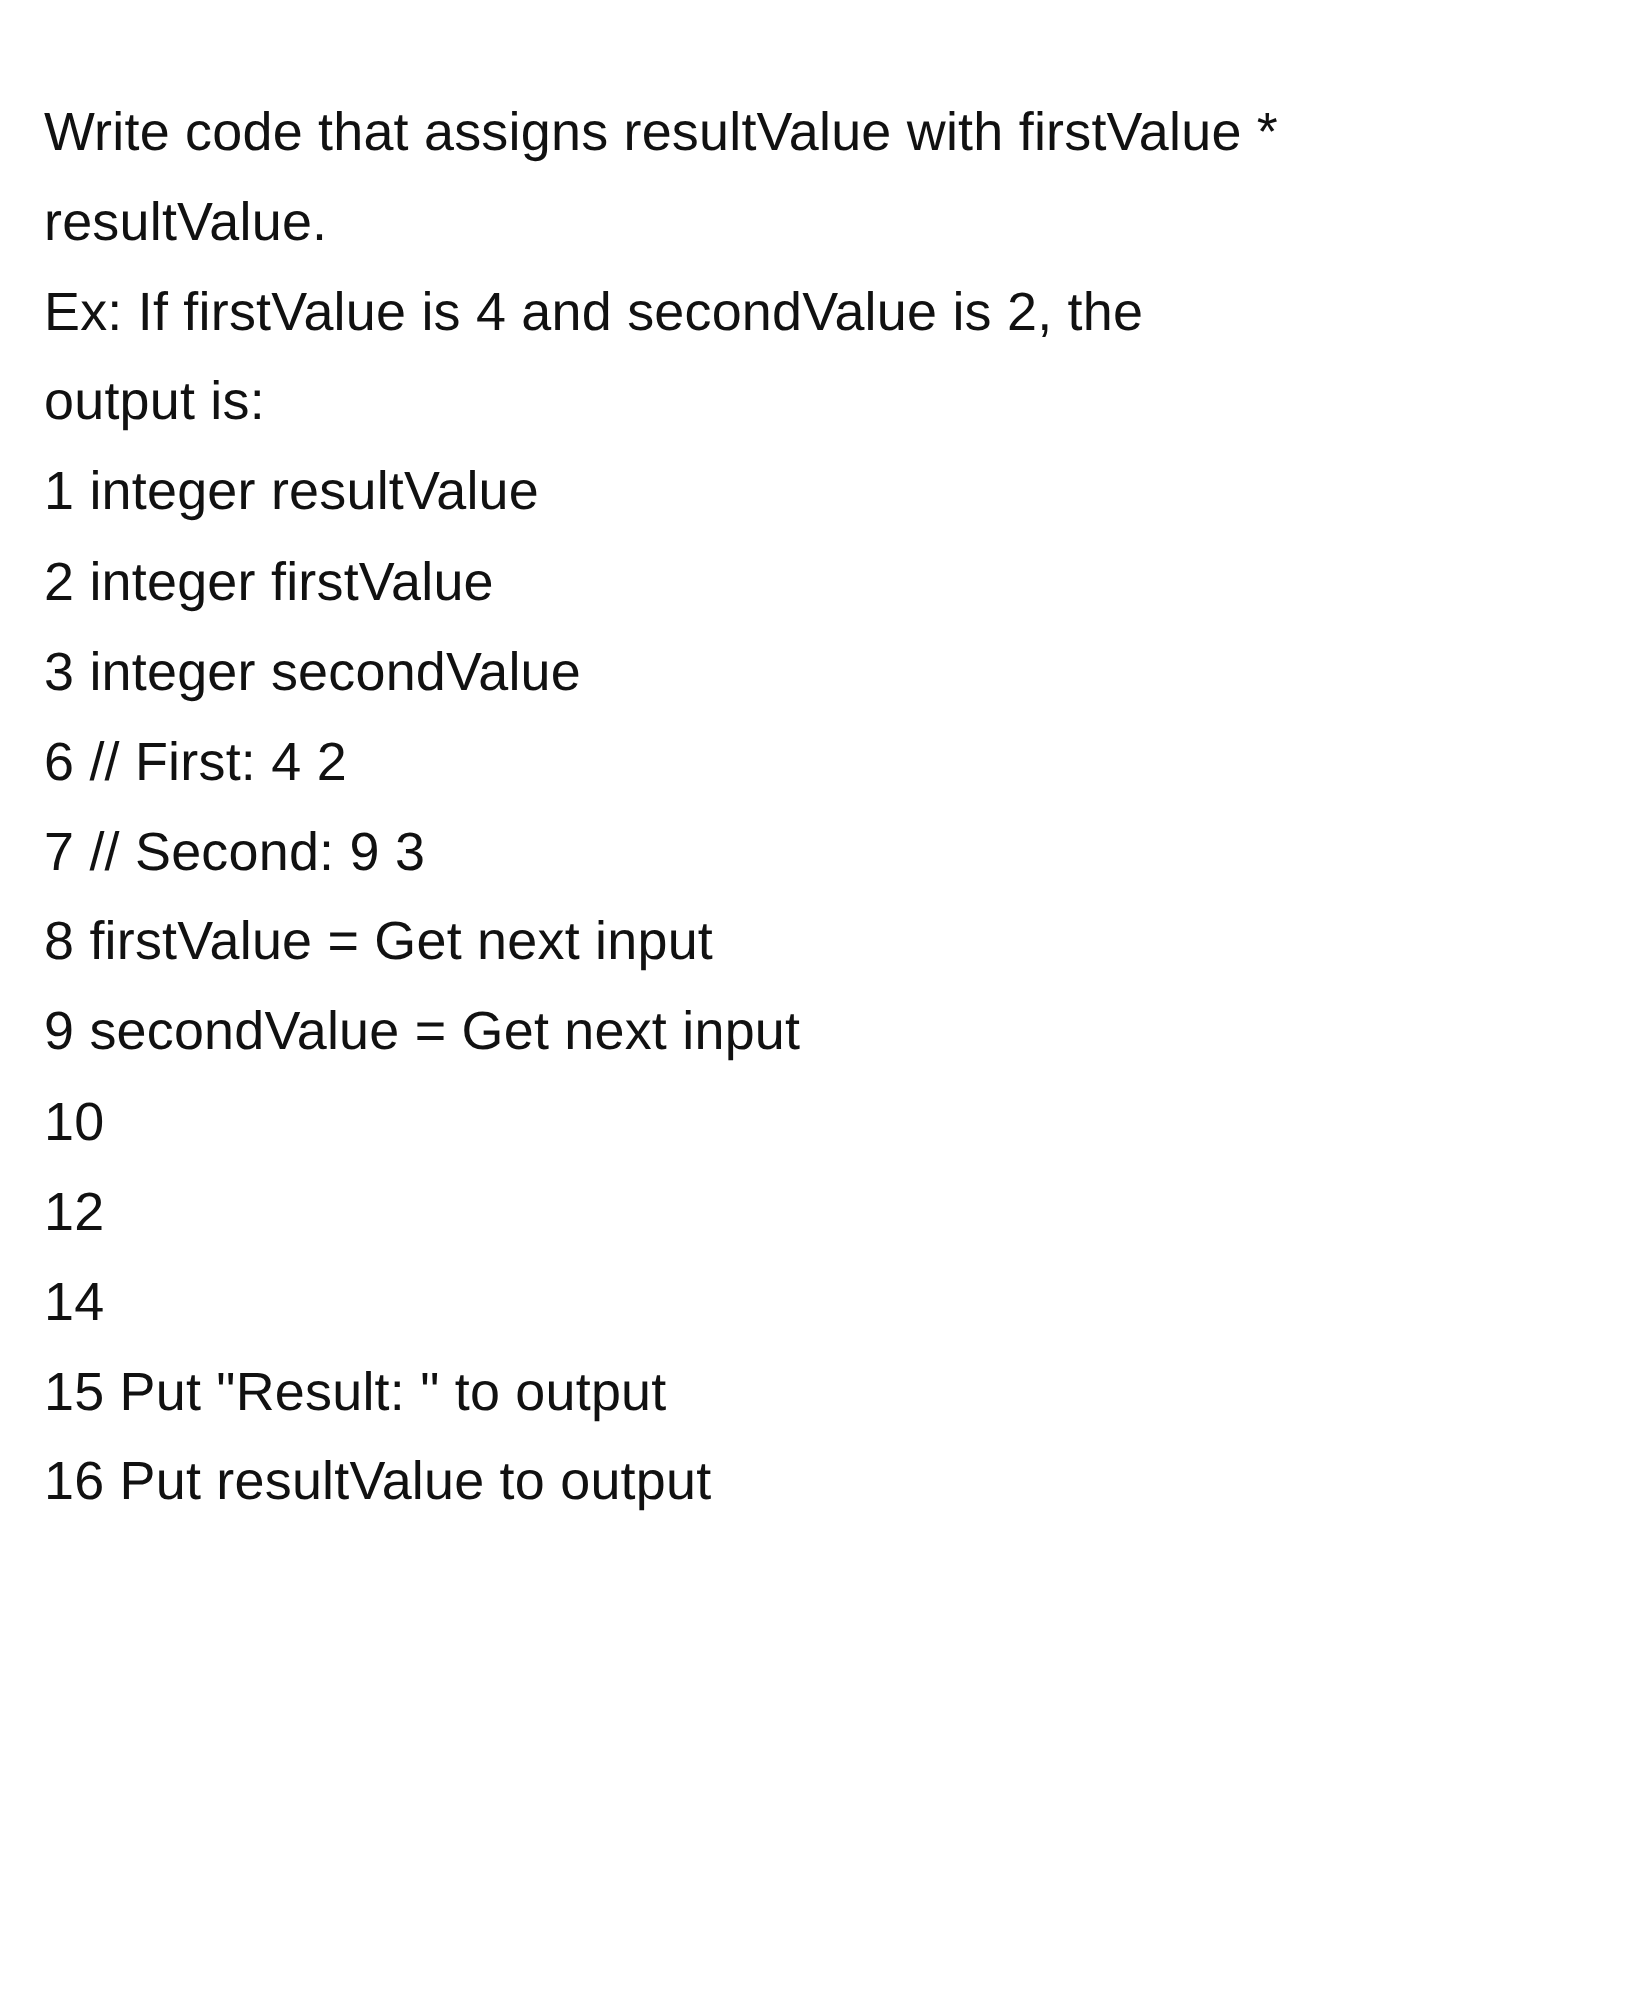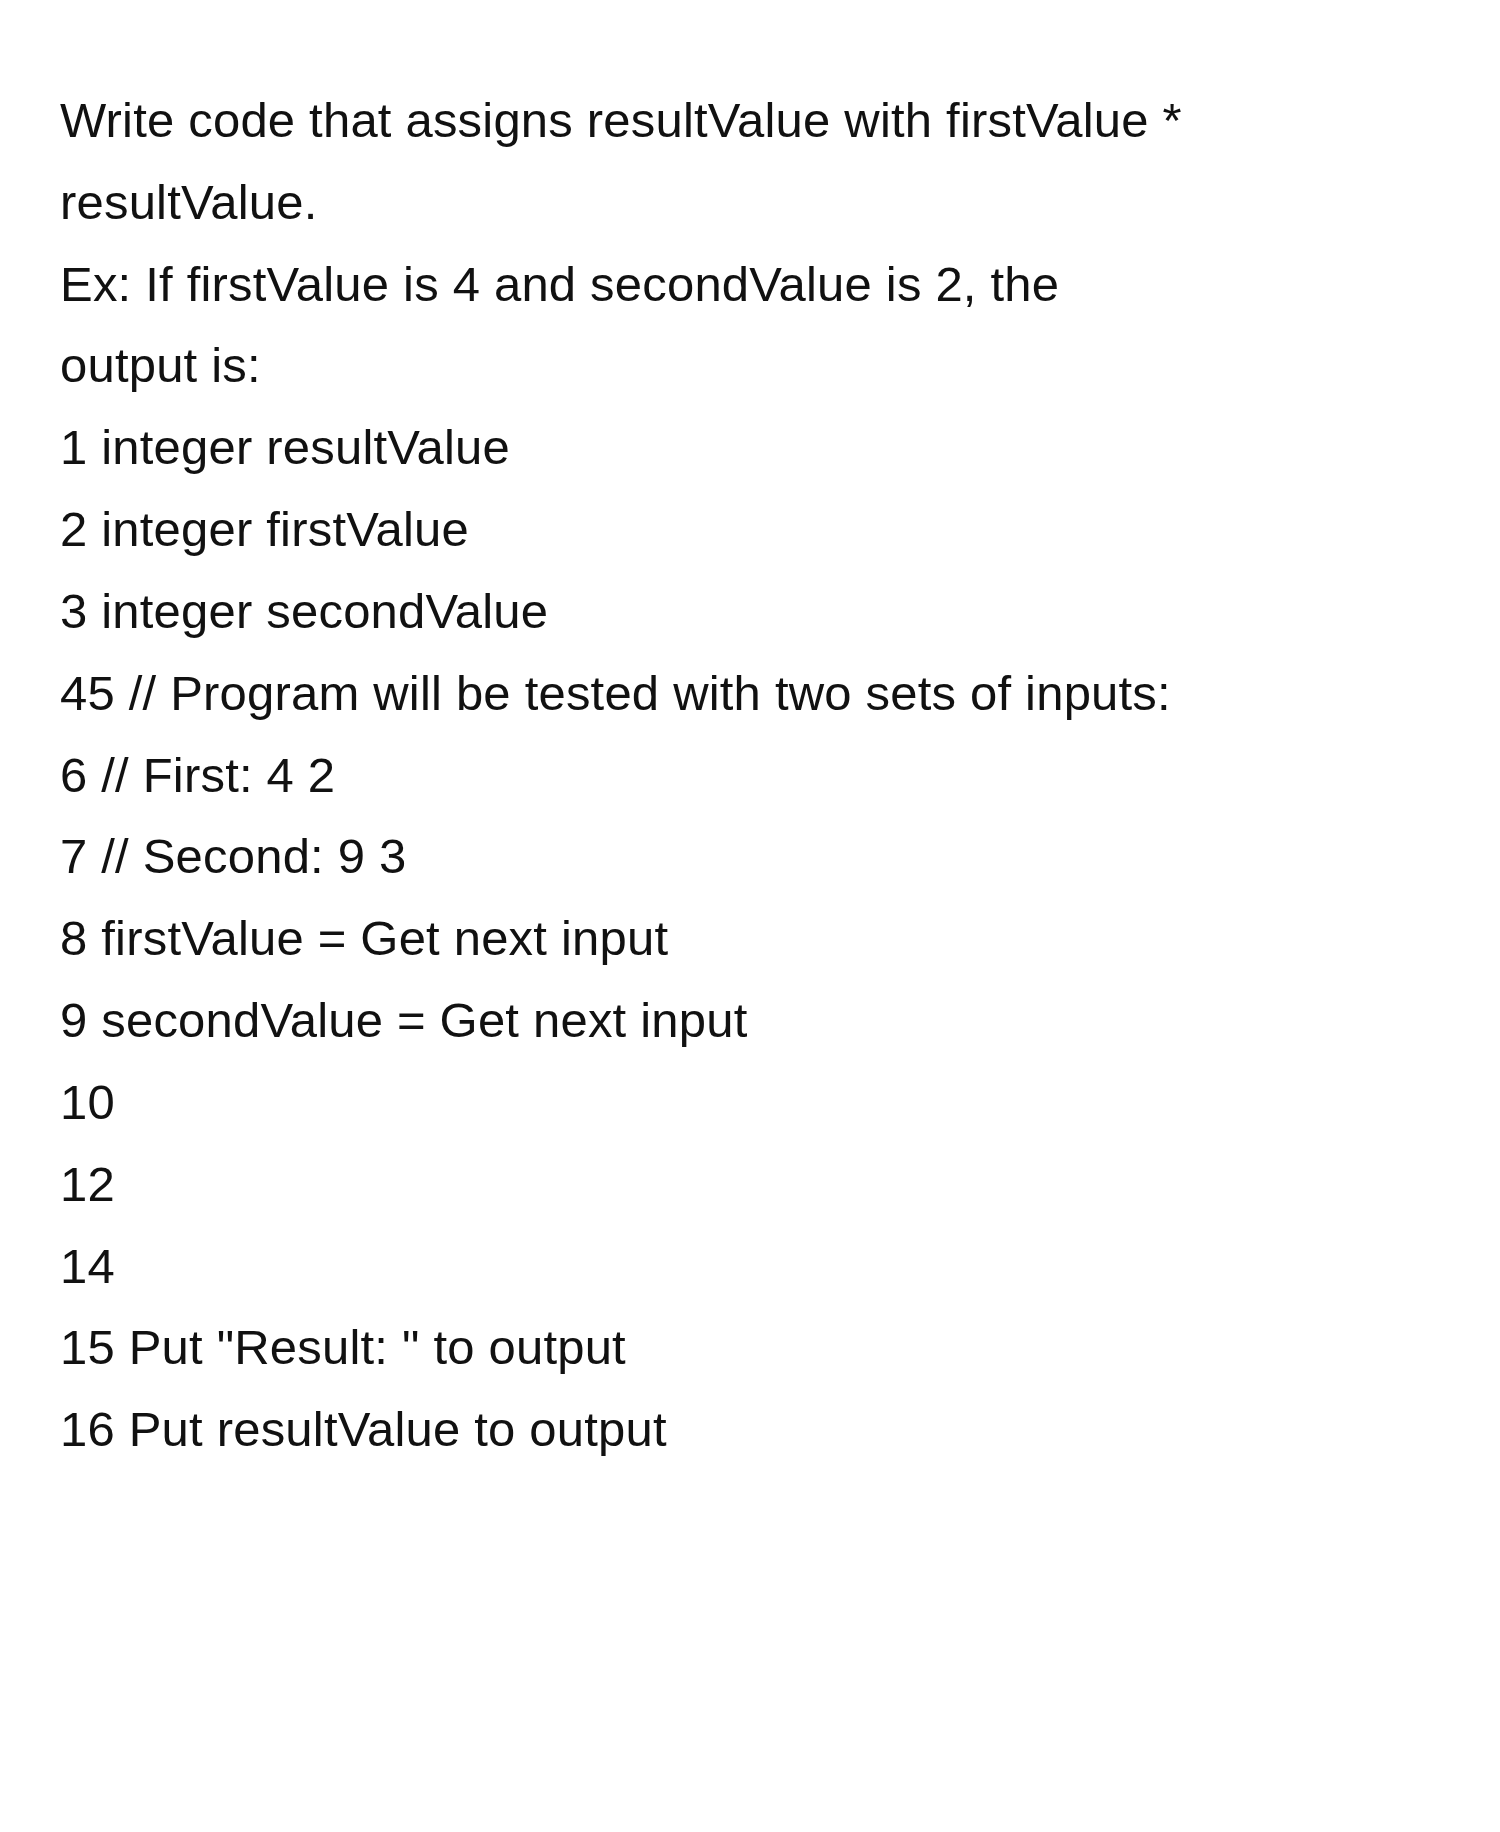--- a/index.html
+++ b/index.html
@@ -4,21 +4,21 @@
 <style>
   html, body {
     margin: 0;
     padding: 0;
     background: #ffffff;
   }
   .page {
     width: 1500px;
     min-height: 1832px;
     box-sizing: border-box;
-    padding: 80px 60px 60px 60px;
+    padding: 80px 60px 60px 40px;
     font-family: -apple-system, "Helvetica Neue", Helvetica, Arial, sans-serif;
     font-size: 49px;
     line-height: 1.67;
     color: #111111;
     letter-spacing: 0.2px;
   }
   .line {
     display: block;
   }
 </style>
@@ -26,21 +26,20 @@
 <body>
 
 <div class="page">
   <span class="line">Write code that assigns resultValue with firstValue *</span>
   <span class="line">resultValue.</span>
   <span class="line">Ex: If firstValue is 4 and secondValue is 2, the</span>
   <span class="line">output is:</span>
   <span class="line">1 integer resultValue</span>
   <span class="line">2 integer firstValue</span>
   <span class="line">3 integer secondValue</span>
-  <span class="line">45 // Program will be tested with two sets of inputs:</span>
   <span class="line">6 // First: 4 2</span>
   <span class="line">7 // Second: 9 3</span>
   <span class="line">8 firstValue = Get next input</span>
   <span class="line">9 secondValue = Get next input</span>
   <span class="line">10</span>
   <span class="line">12</span>
   <span class="line">14</span>
   <span class="line">15 Put "Result: " to output</span>
   <span class="line">16 Put resultValue to output</span>
 </div>

